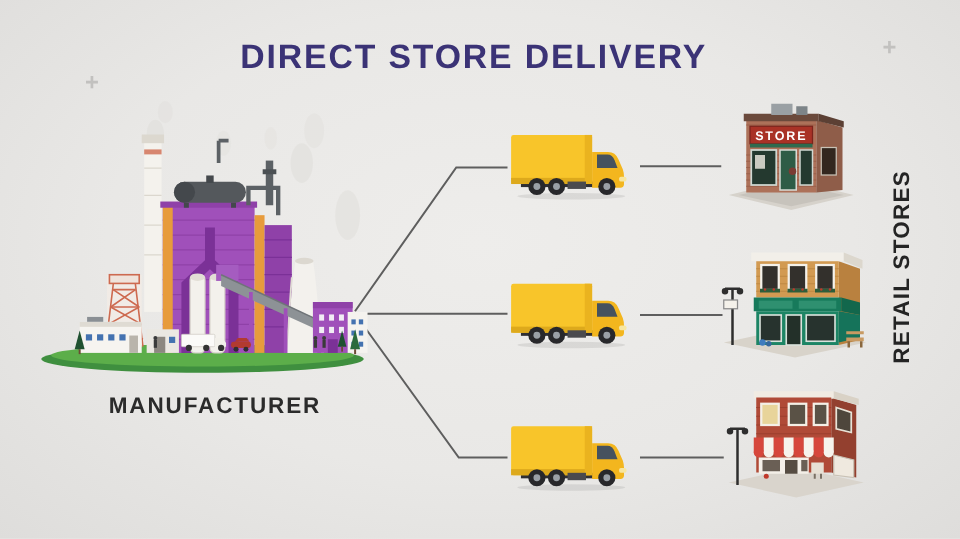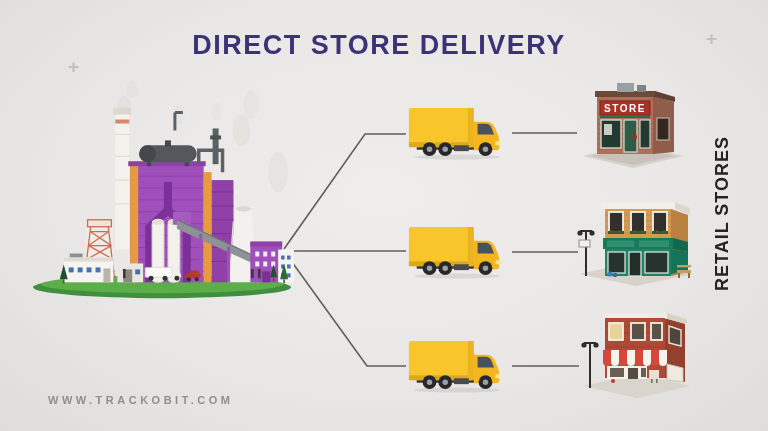--- a/index.html
+++ b/index.html
@@ -221,20 +221,21 @@
     <g fill="#3a3a3a">
       <circle cx="97" cy="199" r="1.6"></circle>
         <rect x="95.7" y="200.4" width="2.6" height="6.5"></rect>
       <circle cx="226" cy="199" r="1.6"></circle>
         <rect x="224.7" y="200.4" width="2.6" height="6.5"></rect>
       <circle cx="233" cy="199" r="1.6"></circle>
         <rect x="231.7" y="200.4" width="2.6" height="6.5"></rect>
     </g>
   </svg>
 
+  <div class="abs manufacturer-label">MANUFACTURER</div>
 
   <svg class="abs node" style="left:403px; top:102px;" width="108" height="60" viewBox="0 0 110 61">
     <ellipse cx="55" cy="56" rx="44" ry="2.6" fill="#000" opacity=".08"></ellipse>
     <g>
       <rect x="14" y="44" width="76" height="4.5" fill="#2f2f33"></rect>
       <rect x="6" y="6" width="66" height="40" rx="2" fill="#f8c52a"></rect>
       <rect x="6" y="41" width="66" height="5" fill="#dda91c"></rect>
       <rect x="66" y="6" width="6" height="40" fill="#eab31f"></rect>
       <path d="M72,20 h13 q6,0 8.5,6 l3.5,8 q1,3 1,6 v6 q0,3 -3,3 h-23 z" fill="#f3b61e"></path>
       <path d="M76,22 h8.5 q4,0 5.8,4.6 l2.4,6.4 h-16.7 z" fill="#46525e"></path>
@@ -422,15 +423,14 @@
       <polygon points="90,58 106,62 106,76 90,74" fill="#efe9df" stroke="#c9c2b5" stroke-width="1"></polygon>
       <circle cx="36" cy="75" r="2" fill="#c0392b"></circle>
       <rect x="72" y="64" width="10" height="9" fill="#e7e0d4"></rect>
       <rect x="74" y="73" width="1.6" height="4" fill="#7a7064"></rect>
         <rect x="79" y="73" width="1.6" height="4" fill="#7a7064"></rect>
     </g>
   </svg>
 
   <div class="abs retail-label">RETAIL STORES</div>
 
-  <div class="abs website">WWW.TRACKOBIT.COM</div>
 
 </div>
 
 </body></html>

